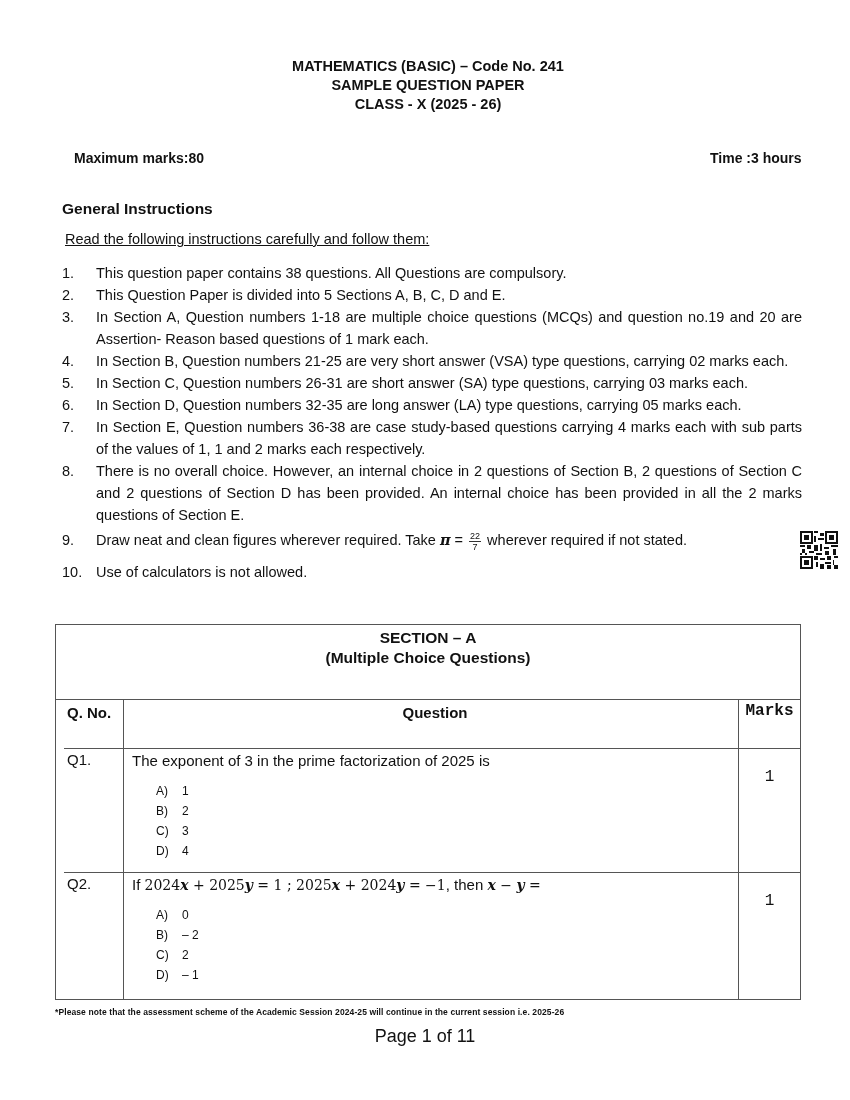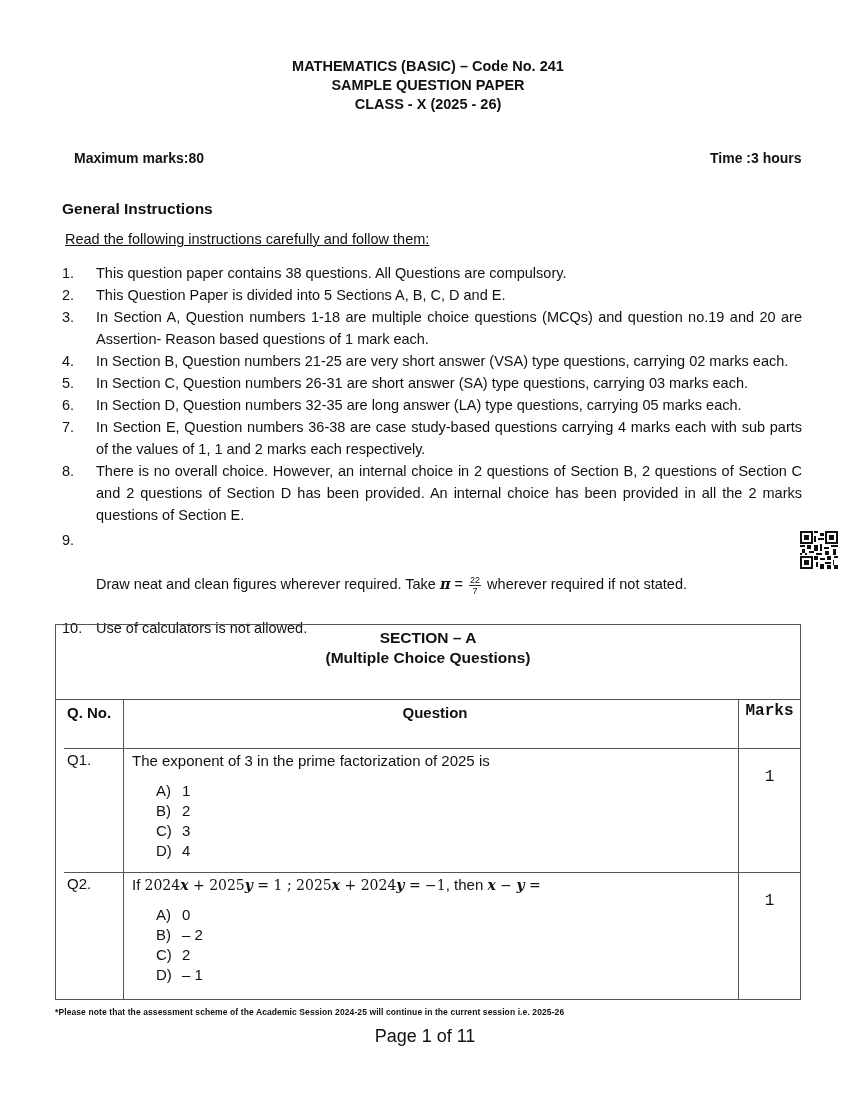--- a/index.html
+++ b/index.html
@@ -47,21 +47,21 @@
     .c-q { flex: 1; border-right: 1px solid #555; box-sizing: border-box; padding: 2px 0 0 8px; font-size: 15px; }
     .c-m { width: 61px; flex: none; box-sizing: border-box; text-align: center; font-size: 16px; font-family: Liberation Mono, monospace; }
     .hdr-row { height: 49px; }
     .hdr-row .c-qno { font-weight: bold; padding-top: 4px; }
     .hdr-row .c-q { font-weight: bold; text-align: center; padding-top: 4px; }
     .hdr-row .c-m { font-weight: bold; padding-top: 2px; }
     .q-row-1 { height: 124px; }
     .q-row-2 { height: 126px; justify-content: space-between; }
     .q-row-1 .c-m, .q-row-2 .c-m { padding-top: 19px; }
     .q-stem { line-height: 20px; }
-    .opts { list-style: none; margin: 10px 0 0 24px; padding: 0; line-height: 20px; font-size: 15px; }
+    .opts { list-style: none; margin: 10px 0 0 24px; padding: 0; line-height: 20px; font-size: 12px; }
     .opt-label { display: inline-block; width: 26px; }
     .math { font-family: "DejaVu Serif", serif; font-size: 14px; }
     .math b { font-style: italic; }
     .footnote { left: 55px; top: 1007px; font-size: 8.5px; font-weight: bold; letter-spacing: 0.1px; }
     .page-no { left: 0; width: 850px; top: 1026px; text-align: center; font-size: 18px; font-family: "Liberation Sans", sans-serif; }
   </style>
 </head>
 <body>
 
 <div class="title-block">
@@ -104,23 +104,23 @@
   <li class="instr-item">
     <span class="instr-num">7.</span>
     <span class="instr-text">In Section E, Question numbers 36-38 are case study-based questions carrying 4 marks each with sub parts of the values of 1, 1 and 2 marks each respectively.</span>
   </li>
   <li class="instr-item">
     <span class="instr-num">8.</span>
     <span class="instr-text">There is no overall choice. However, an internal choice in 2 questions of Section B, 2 questions of Section C and 2 questions of Section D has been provided. An internal choice has been provided in all the 2 marks questions of Section E.</span>
   </li>
   <li class="instr-item" style="margin-top:3px;">
     <span class="instr-num">9.</span>
-    <span class="instr-text" style="text-align:left;margin-top:44px;"><span>Draw neat and clean figures wherever required. Take </span><span class="pi-sym">π</span><span> = </span><span class="pi-frac"><span class="num">22</span><span class="den">7</span></span><span> wherever required if not stated.</span></span>
-  </li>
-  <li class="instr-item" style="margin-top:21px;">
+    <span class="instr-text" style="text-align:left;"><span>Draw neat and clean figures wherever required. Take </span><span class="pi-sym">π</span><span> = </span><span class="pi-frac"><span class="num">22</span><span class="den">7</span></span><span> wherever required if not stated.</span></span>
+  </li>
+  <li class="instr-item" style="margin-top:9px;">
     <span class="instr-num">10.</span>
     <span class="instr-text">Use of calculators is not allowed.</span>
   </li>
 </ol>
 
 <svg class="qr" viewBox="0 0 21 21" shape-rendering="crispEdges">
   <rect x="0" y="0" width="21" height="21" fill="#fff"></rect>
   <g fill="#111">
     <rect x="0" y="0" width="7" height="7"></rect>
       <rect x="1" y="1" width="5" height="5" fill="#fff"></rect>

